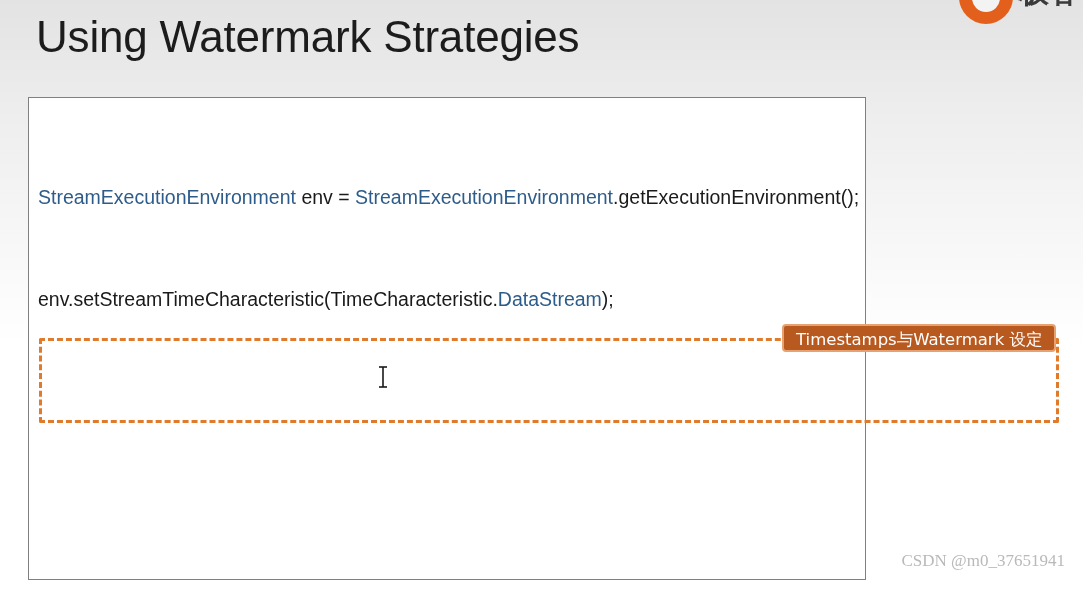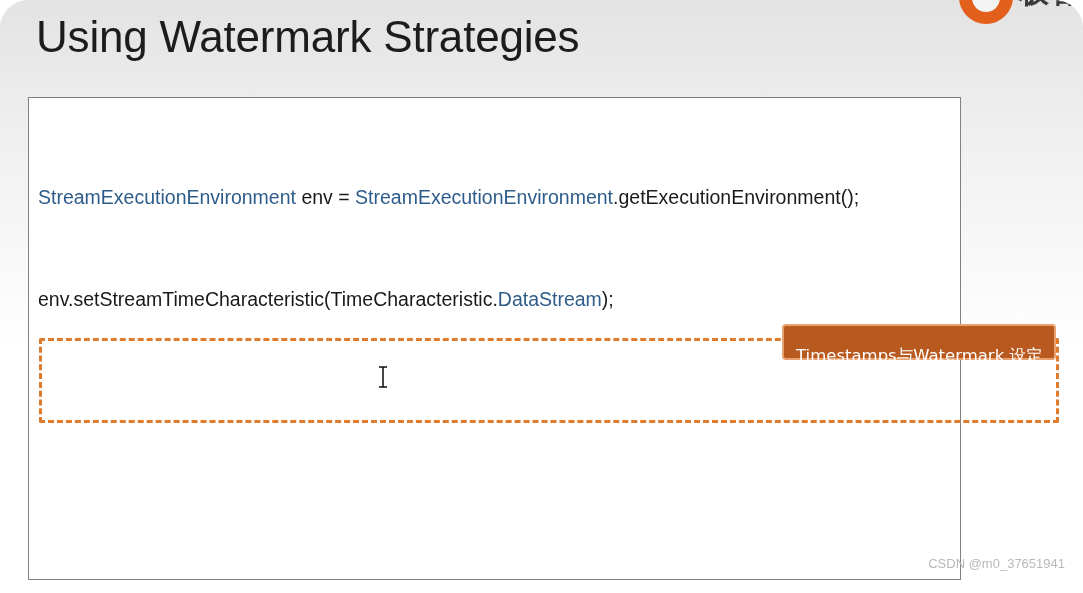--- a/index.html
+++ b/index.html
@@ -12,21 +12,20 @@
     overflow: hidden;
     font-family: "Liberation Sans", sans-serif;
     background: #ffffff;
   }
   .slide {
     position: relative;
     width: 1083px;
     height: 593px;
     background: linear-gradient(to bottom, #e3e3e3 0%, #efefef 22%, #ffffff 58%, #ffffff 100%);
     overflow: hidden;
-    border-radius: 28px;
   }
   .title-band {
     position: absolute;
     left: 0;
     top: 0;
     width: 1083px;
     height: 72px;
   }
   .slide-title {
     position: absolute;
@@ -72,21 +71,21 @@
     font-weight: 700;
     color: #3a3a3a;
     white-space: nowrap;
     font-family: "DejaVu Sans", sans-serif;
   }
 
   .code-box {
     position: absolute;
     left: 28px;
     top: 97px;
-    width: 933px;
+    width: 838px;
     height: 483px;
     background: #ffffff;
     border: 1.5px solid #808080;
     box-sizing: border-box;
   }
 
   .code {
     position: absolute;
     left: 9px;
     top: 10px;
@@ -112,21 +111,21 @@
     box-sizing: border-box;
     border-radius: 2px;
     pointer-events: none;
   }
 
   .callout {
     position: absolute;
     left: 782px;
     top: 324px;
     height: 28px;
-    padding: 16px 12px;
+    padding: 0 12px;
     background: #b8591f;
     border: 2px solid #e8a271;
     border-radius: 4px;
     color: #ffffff;
     font-size: 16.5px;
     line-height: 28px;
     font-family: "DejaVu Sans", sans-serif;
     white-space: nowrap;
     box-sizing: border-box;
   }
@@ -138,24 +137,24 @@
     width: 18px;
     height: 26px;
     pointer-events: none;
   }
   .cursor svg { display: block; }
 
   .watermark {
     position: absolute;
     right: 18px;
     bottom: 22px;
-    font-size: 13px;
+    font-size: 17px;
     color: #b9b9b9;
     white-space: nowrap;
-    font-family: Liberation Sans, sans-serif;
+    font-family: Liberation Serif, serif;
   }
 </style>
 </head>
 <body>
 
 <div class="slide">
 
   <div class="title-band"></div>
 
   <div class="slide-title">Using Watermark Strategies</div>

